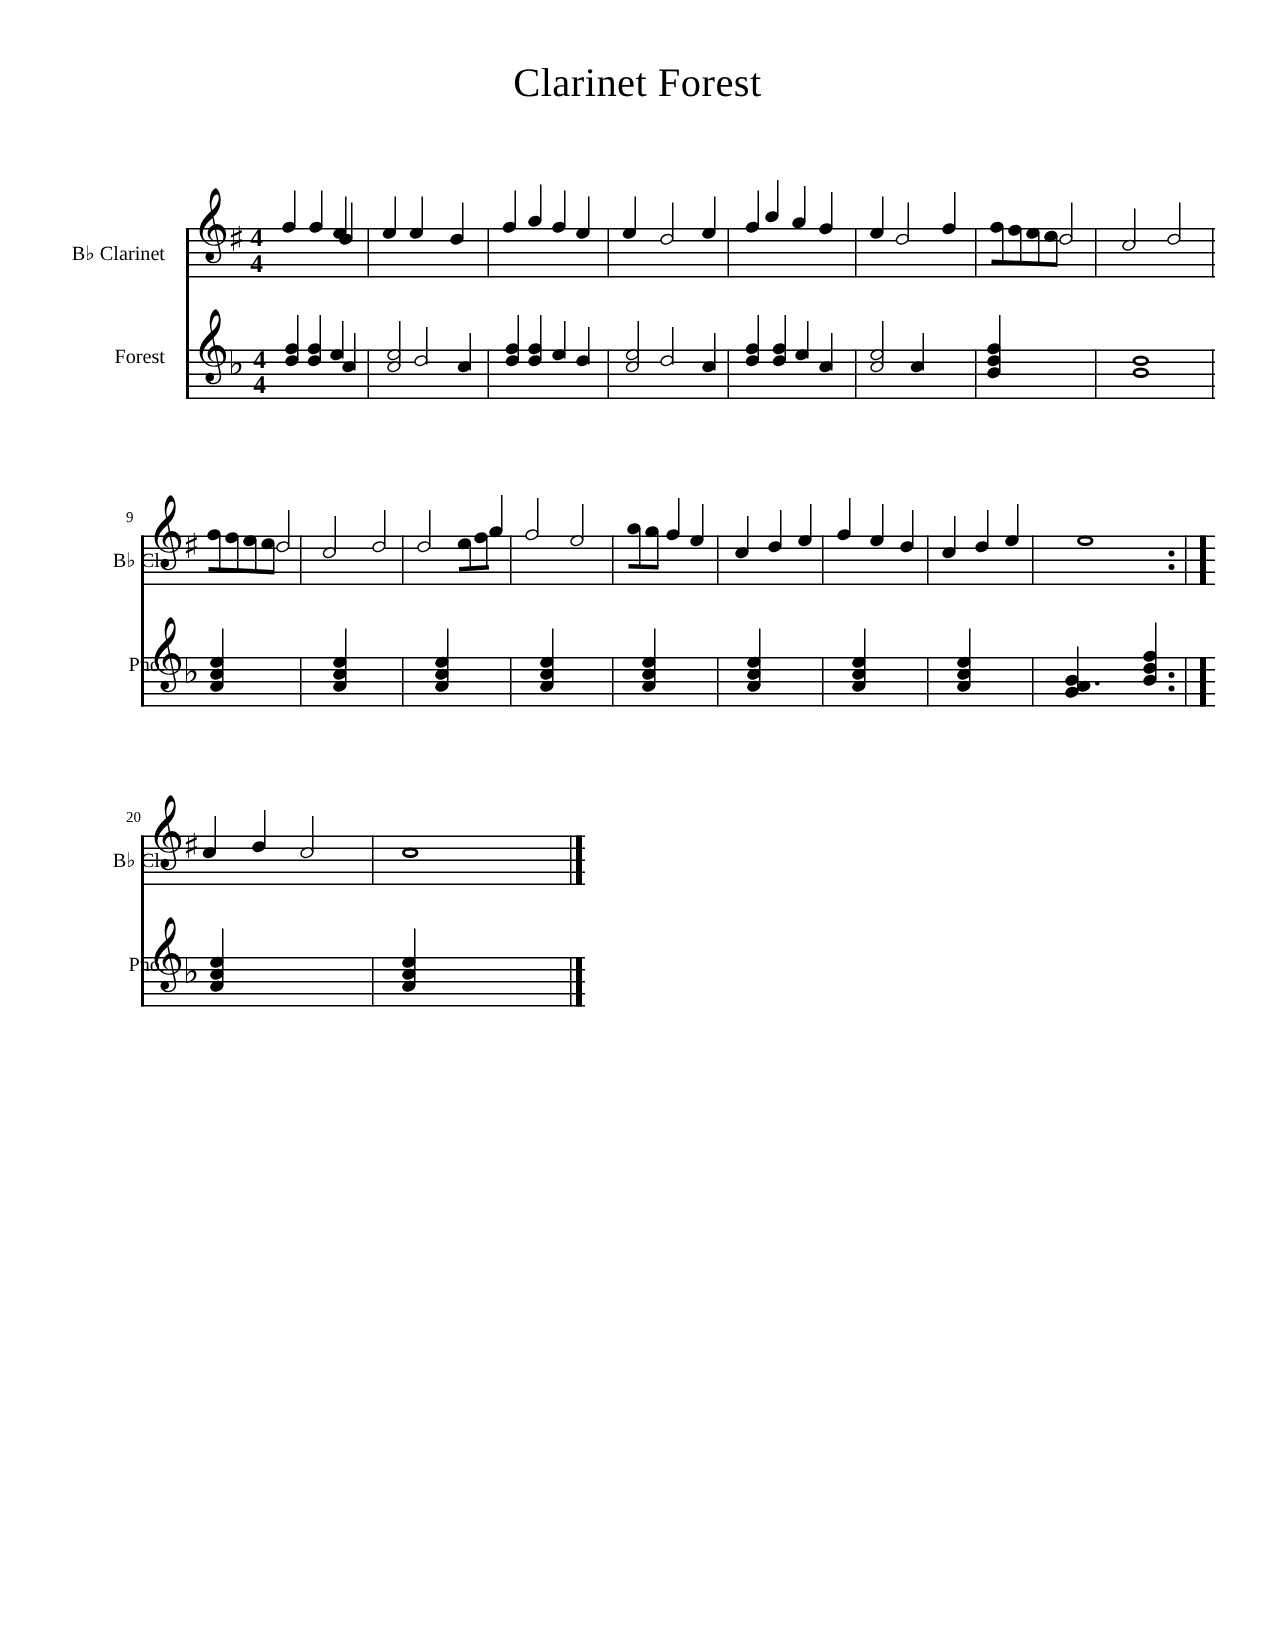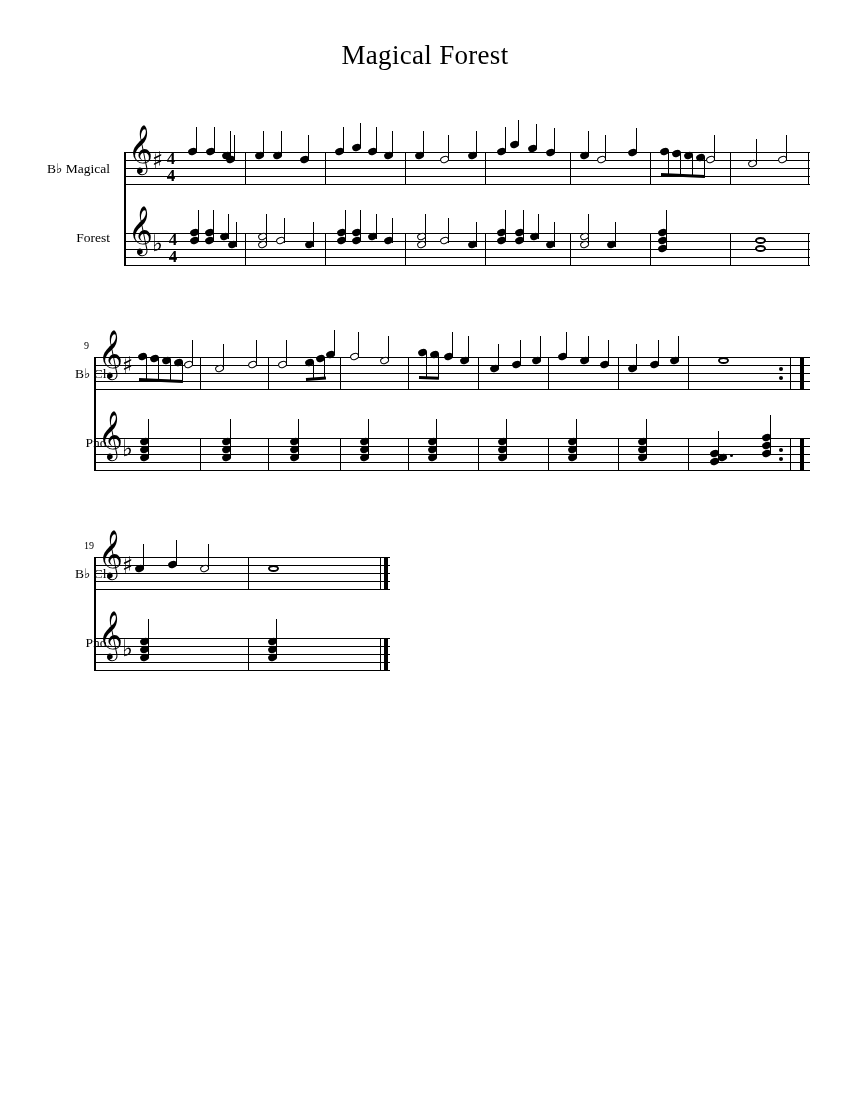--- a/index.html
+++ b/index.html
@@ -159,25 +159,25 @@
     position: absolute;
     width: 4px;
     height: 4px;
     background: #000;
     border-radius: 50%;
   }
 </style>
 </head>
 <body>
 
-<div id="score-title">Magical Forest</div>
+<div id="score-title">Clarinet Forest</div>
 
 <div class="system" id="system-1">
 
-  <div class="part-label" style="top:30px; left:25px; width:85px;">B♭ Magical</div>
+  <div class="part-label" style="top:30px; left:25px; width:85px;">B♭ Clarinet</div>
   <div class="part-label" style="top:100px; left:25px; width:85px;">Forest</div>
 
   <div class="system-bracket" style="left:124px; top:22px; height:114px;"></div>
 
   <div class="staff" style="left:124px; top:22px; width:686px;">
     <div class="line l0"></div>
       <div class="line l1"></div>
       <div class="line l2"></div>
       <div class="line l3"></div>
       <div class="line l4"></div>
@@ -517,21 +517,21 @@
   <div class="dot" style="left:730px; top:119px;"></div>
 
   <div class="note" style="left:762px; top:99px;"></div>
   <div class="note" style="left:762px; top:107px;"></div>
   <div class="note" style="left:762px; top:115px;"></div>
   <div class="stem" style="left:770px; top:80px; height:38px;"></div>
 </div>
 
 <div class="system" id="system-3">
 
-  <div class="measure-number" style="left:84px; top:5px;">19</div>
+  <div class="measure-number" style="left:84px; top:5px;">20</div>
 
   <div class="part-label" style="top:30px; left:25px; width:85px;">B♭ Cl.</div>
   <div class="part-label" style="top:100px; left:25px; width:85px;">Pno.</div>
 
   <div class="system-bracket" style="left:94px; top:22px; height:114px;"></div>
 
   <div class="staff" style="left:94px; top:22px; width:296px;">
     <div class="line l0"></div>
       <div class="line l1"></div>
       <div class="line l2"></div>

